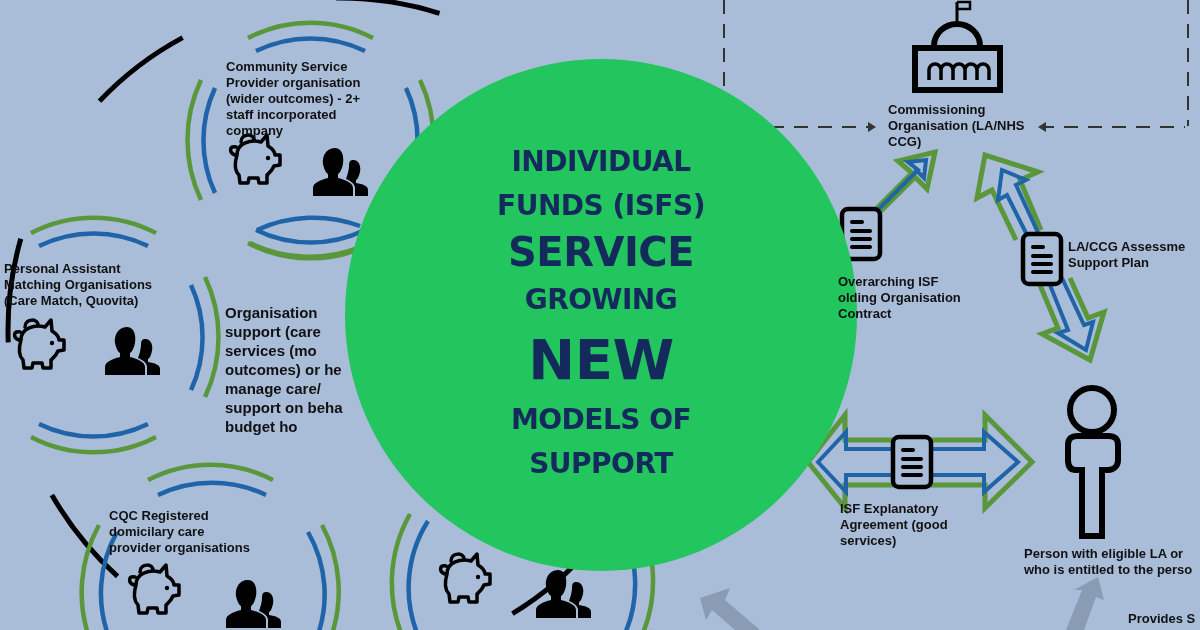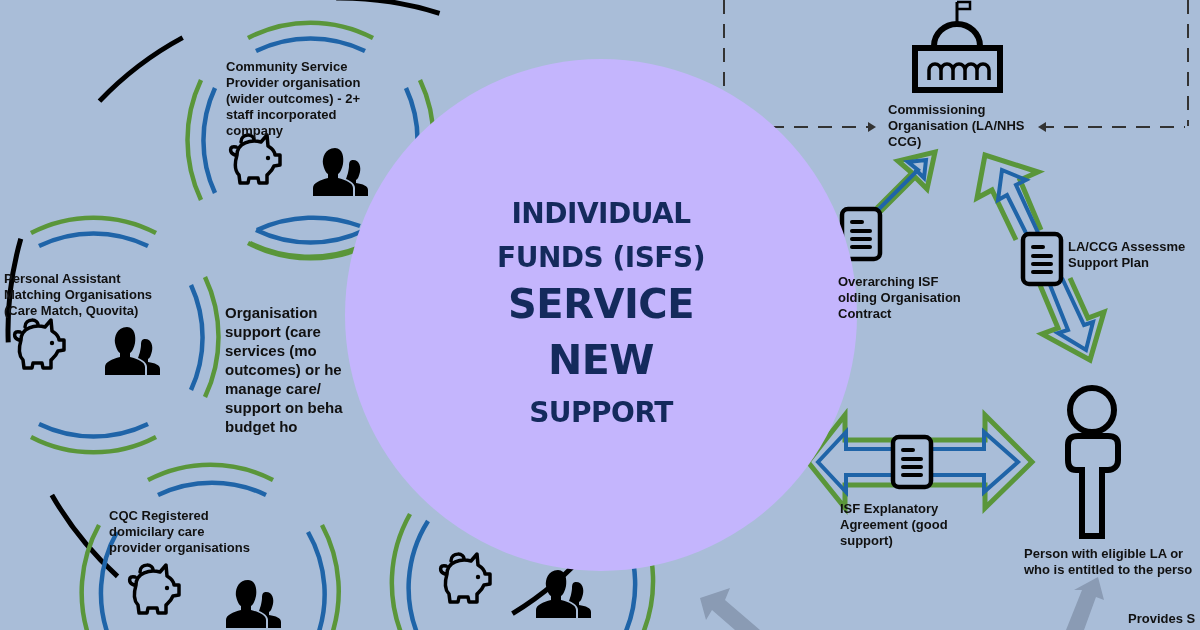--- a/index.html
+++ b/index.html
@@ -1,24 +1,24 @@
 <!DOCTYPE html>
 <html><head>
 <meta charset="utf-8">
 <style>
   html, body { margin: 0; padding: 0; }
   body { width: 1200px; height: 630px; overflow: hidden; background: #a9bdd8; position: relative; font-family: "Liberation Sans", sans-serif; }
   #stage { position: absolute; left: 0; top: 0; width: 1200px; height: 630px; }
   .lbl { position: absolute; font-family: "Liberation Sans", sans-serif; font-weight: bold; font-size: 13px; line-height: 16px; color: #111; white-space: pre-line; }
   .big-lbl { font-size: 16px; line-height: 20px; }
-  .title-block { position: absolute; left: 345px; top: 59px; width: 512px; height: 512px; border-radius: 50%; background: #c4b5fd; display: flex; flex-direction: column; align-items: center; justify-content: center; }
+  .title-block { position: absolute; left: 345px; top: 59px; width: 512px; height: 512px; border-radius: 50%; background: #22c55e; display: flex; flex-direction: column; align-items: center; justify-content: center; }
   .title-line { font-family: "DejaVu Sans", sans-serif; font-weight: bold; color: #142a5c; text-align: center; letter-spacing: -0.5px; line-height: 1; }
   .t-sm { font-size: 28px; margin: 6px 0 10px 0; }
   .t-md { font-size: 40px; margin: 2px 0 8px 0; }
-  .t-lg { font-size: 41px; margin: 8px 0 12px 0; }
+  .t-lg { font-size: 56px; margin: 8px 0 12px 0; }
 </style>
 </head>
 <body>
 
 <svg id="stage" viewBox="0 0 1200 630" xmlns="http://www.w3.org/2000/svg">
   <defs>
     <g id="piggy">
       <path d="M8 22 C2 20 2 12 9 14 M14 9 C14 0 28 0 27 8 M10 22 C10 10 24 6 34 9 L40 2 L41 13 C46 16 48 20 48 22 L53 22 L53 32 L47 33 C45 38 42 40 40 42 L40 50 L32 50 L31 45 L22 45 L21 50 L13 50 L12 42 C8 38 7 32 10 22 Z" fill="none" stroke="#000" stroke-width="3.5" stroke-linejoin="round" stroke-linecap="round"></path>
       <circle cx="41" cy="25" r="2.2" fill="#000"></circle>
     </g>
@@ -131,48 +131,50 @@
 
   <path d="M700 598 L730 588 L725 600 L760 630 L735 630 L712 610 L706 620 Z" fill="#8a9bb4"></path>
   <path d="M1066 630 L1082 590 L1074 590 L1098 577 L1104 600 L1096 597 L1084 630 Z" fill="#8a9bb4"></path>
 </svg>
 
 <div class="lbl" style="left:226px; top:59px; width:170px;">Community Service
 Provider organisation
 (wider outcomes) - 2+
 staff  incorporated
 company</div>
-<div class="lbl" style="left:4px; top:271px; width:178px;">Personal Assistant
+<div class="lbl" style="left:4px; top:261px; width:178px;">Personal Assistant
 Matching Organisations
 (Care Match, Quovita)</div>
 <div class="lbl" style="left:109px; top:508px; width:165px;">CQC Registered
 domicilary care
 provider organisations</div>
 <div class="lbl big-lbl" style="left:225px; top:303px; width:190px; font-size:15px; line-height:19px;">Organisation
 support (care
 services (mo
 outcomes) or he
 manage care/
 support on beha
 budget ho</div>
 
 <div class="title-block">
   <div class="title-line t-sm">INDIVIDUAL</div>
   <div class="title-line t-sm">FUNDS (ISFS)</div>
   <div class="title-line t-md">SERVICE</div>
+  <div class="title-line t-sm">GROWING</div>
   <div class="title-line t-lg">NEW</div>
+  <div class="title-line t-sm">MODELS OF</div>
   <div class="title-line t-sm">SUPPORT</div>
 </div>
 
 <div class="lbl" style="left:888px; top:102px; width:168px;">Commissioning
 Organisation (LA/NHS
 CCG)</div>
 <div class="lbl" style="left:838px; top:274px; width:142px;">Overarching ISF
 olding Organisation
 Contract</div>
 <div class="lbl" style="left:1068px; top:239px; width:150px; text-align:left;">LA/CCG Assessme
 Support Plan</div>
 <div class="lbl" style="left:840px; top:501px; width:135px;">ISF Explanatory
 Agreement (good
-support)</div>
+services)</div>
 <div class="lbl" style="left:1024px; top:546px; width:200px; text-align:left;">Person with eligible LA or
 who is entitled to the perso</div>
 <div class="lbl" style="left:1128px; top:611px; width:90px; text-align:left;">Provides S</div>
 
 </body></html>

